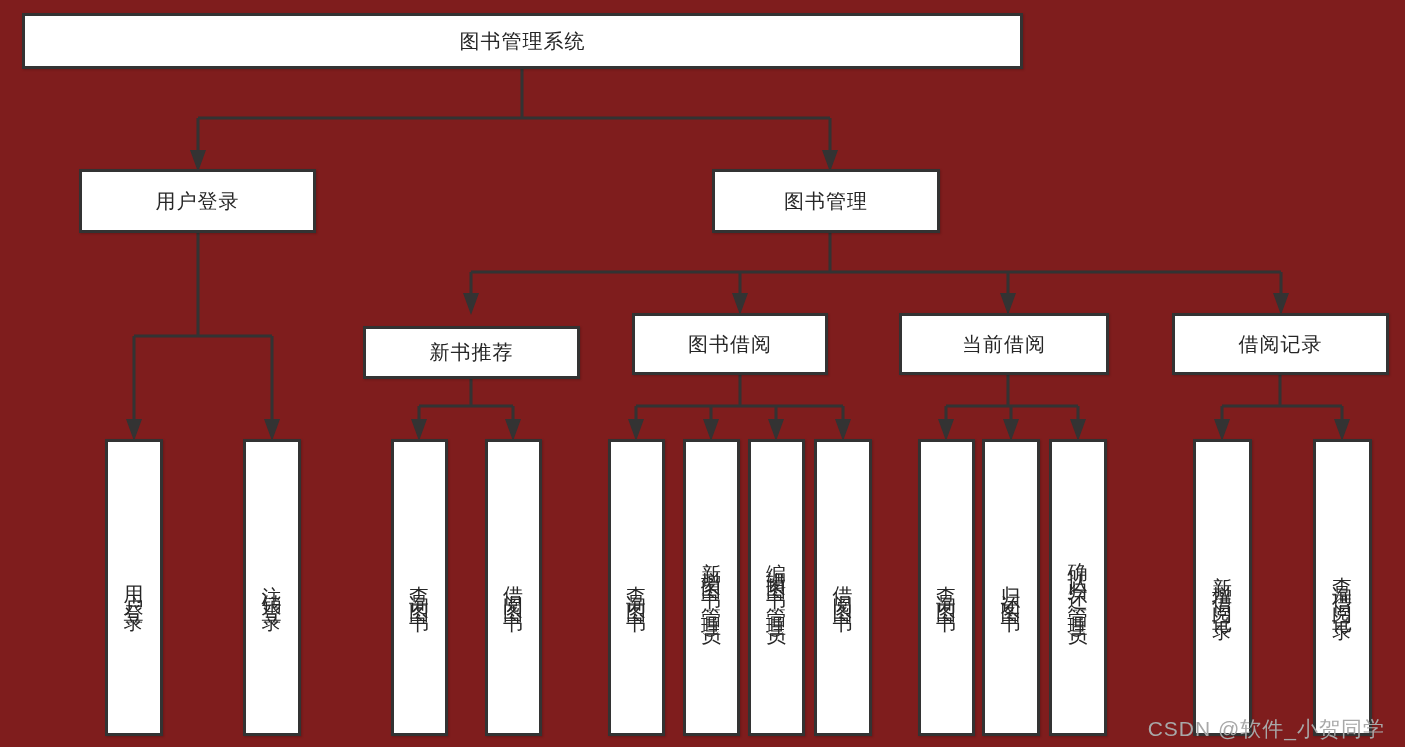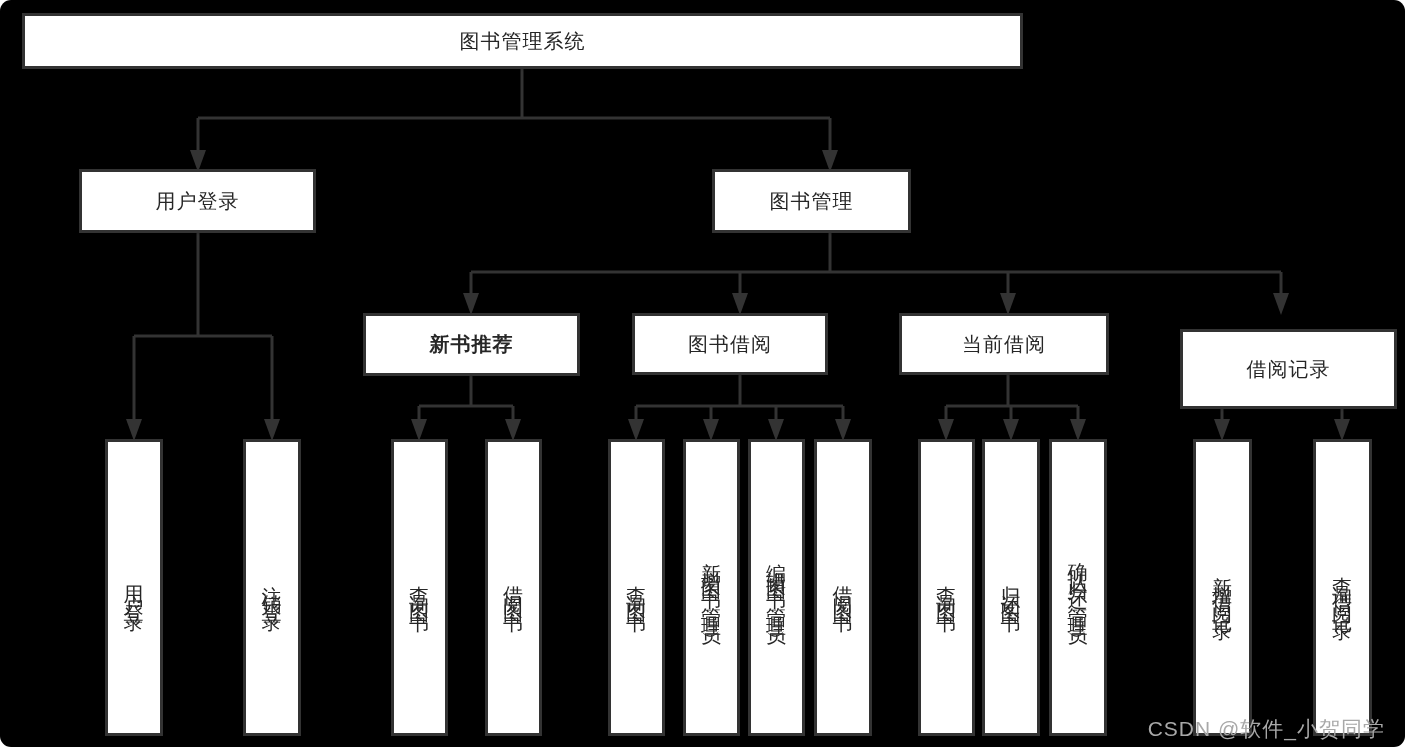--- a/index.html
+++ b/index.html
@@ -4,24 +4,23 @@
 <style>
   html, body {
     margin: 0;
     padding: 0;
     background: #ffffff;
   }
   .stage {
     position: relative;
     width: 1405px;
     height: 747px;
-    background: #000000;
+    background: #7f1d1d;
     overflow: hidden;
     font-family: "Liberation Sans", "DejaVu Sans", sans-serif;
-    border-radius: 11px;
   }
   .connector-layer {
     position: absolute;
     left: 0;
     top: 0;
     width: 1405px;
     height: 747px;
   }
   .node {
     position: absolute;
@@ -99,26 +98,26 @@
     <g>
       <path d="M1280,375 V406 M1222,406 H1342 M1222,406 V421 M1342,406 V421"></path>
       <polygon points="1214,419 1230,419 1222,441" fill="#333333" stroke="none"></polygon>
       <polygon points="1334,419 1350,419 1342,441" fill="#333333" stroke="none"></polygon>
     </g>
   </svg>
 
   <div class="node hbox" style="left:22px; top:13px; width:1001px; height:56px;">图书管理系统</div>
 
   <div class="node hbox" style="left:79px; top:169px; width:237px; height:64px;">用户登录</div>
-  <div class="node hbox" style="left:712px; top:169px; width:199px; height:64px;">图书管理</div>
+  <div class="node hbox" style="left:712px; top:169px; width:228px; height:64px;">图书管理</div>
 
-  <div class="node hbox" style="left:363px; top:313px; width:217px; height:63px;font-weight:bold;">新书推荐</div>
+  <div class="node hbox" style="left:363px; top:326px; width:217px; height:53px;">新书推荐</div>
   <div class="node hbox" style="left:632px; top:313px; width:196px; height:62px;">图书借阅</div>
   <div class="node hbox" style="left:899px; top:313px; width:210px; height:62px;">当前借阅</div>
-  <div class="node hbox" style="left:1172px; top:329px; width:217px; height:80px;margin-left:8px;">借阅记录</div>
+  <div class="node hbox" style="left:1172px; top:313px; width:217px; height:62px;">借阅记录</div>
 
   <div class="node vbox" style="left:105px; top:439px; width:58px; height:297px;">用户登录</div>
   <div class="node vbox" style="left:243px; top:439px; width:58px; height:297px;">注销登录</div>
 
   <div class="node vbox" style="left:391px; top:439px; width:57px; height:297px;">查询图书</div>
   <div class="node vbox" style="left:485px; top:439px; width:57px; height:297px;">借阅图书</div>
 
   <div class="node vbox" style="left:608px; top:439px; width:57px; height:297px;">查询图书</div>
   <div class="node vbox" style="left:683px; top:439px; width:57px; height:297px;">新增图书（管理员）</div>
   <div class="node vbox" style="left:748px; top:439px; width:57px; height:297px;">编辑图书（管理员）</div>

